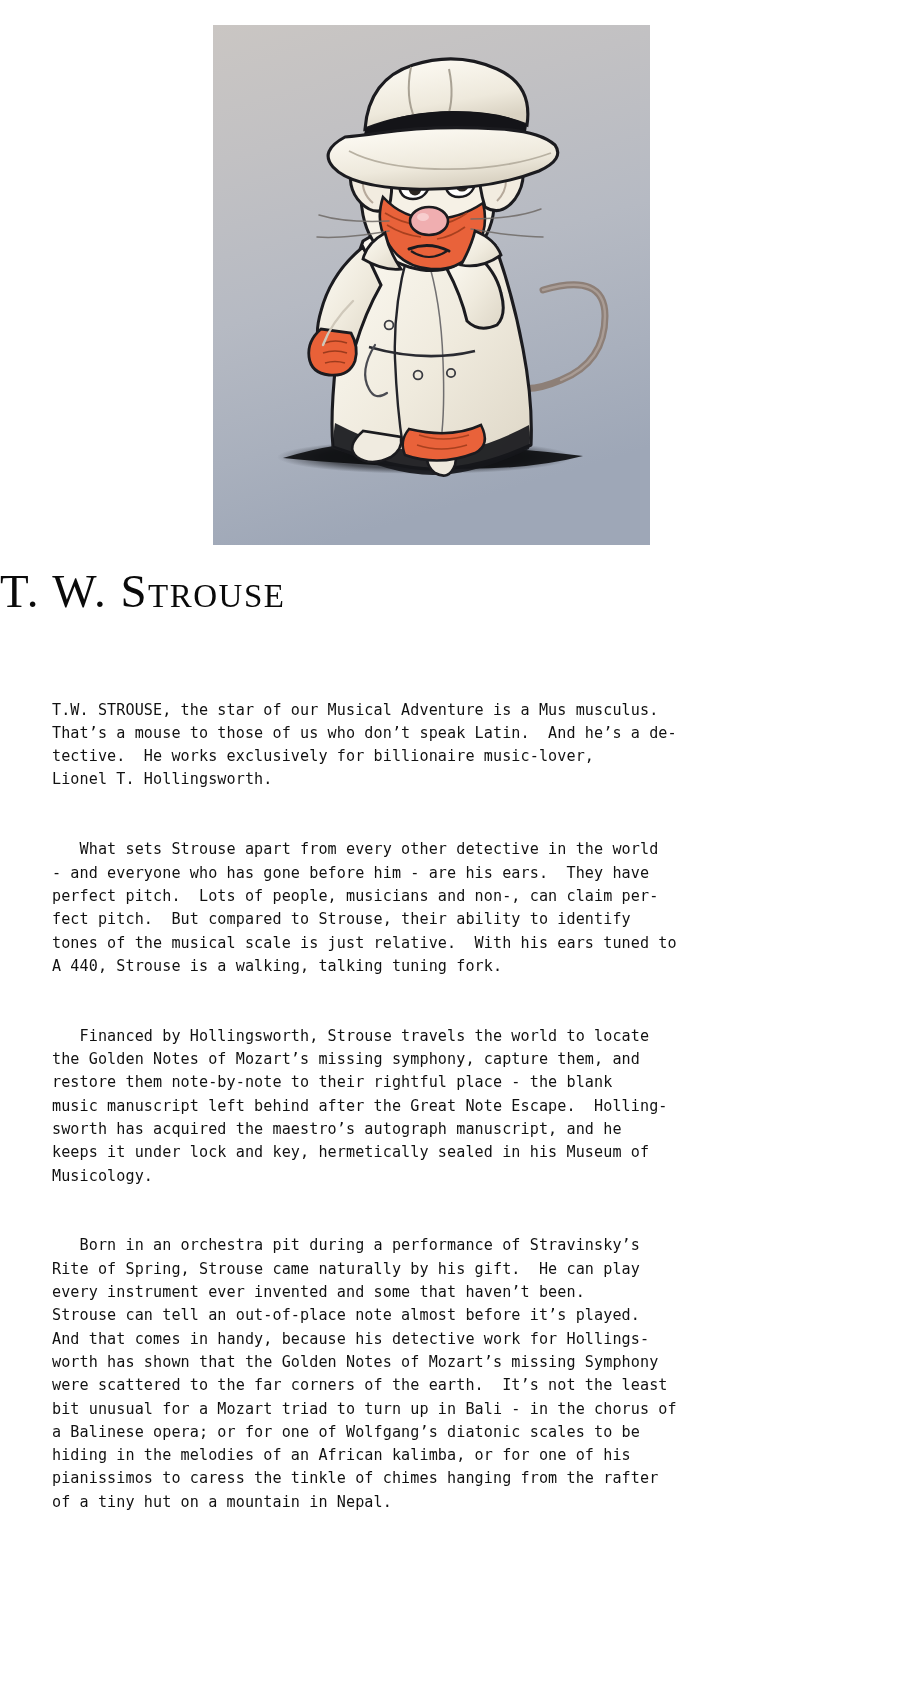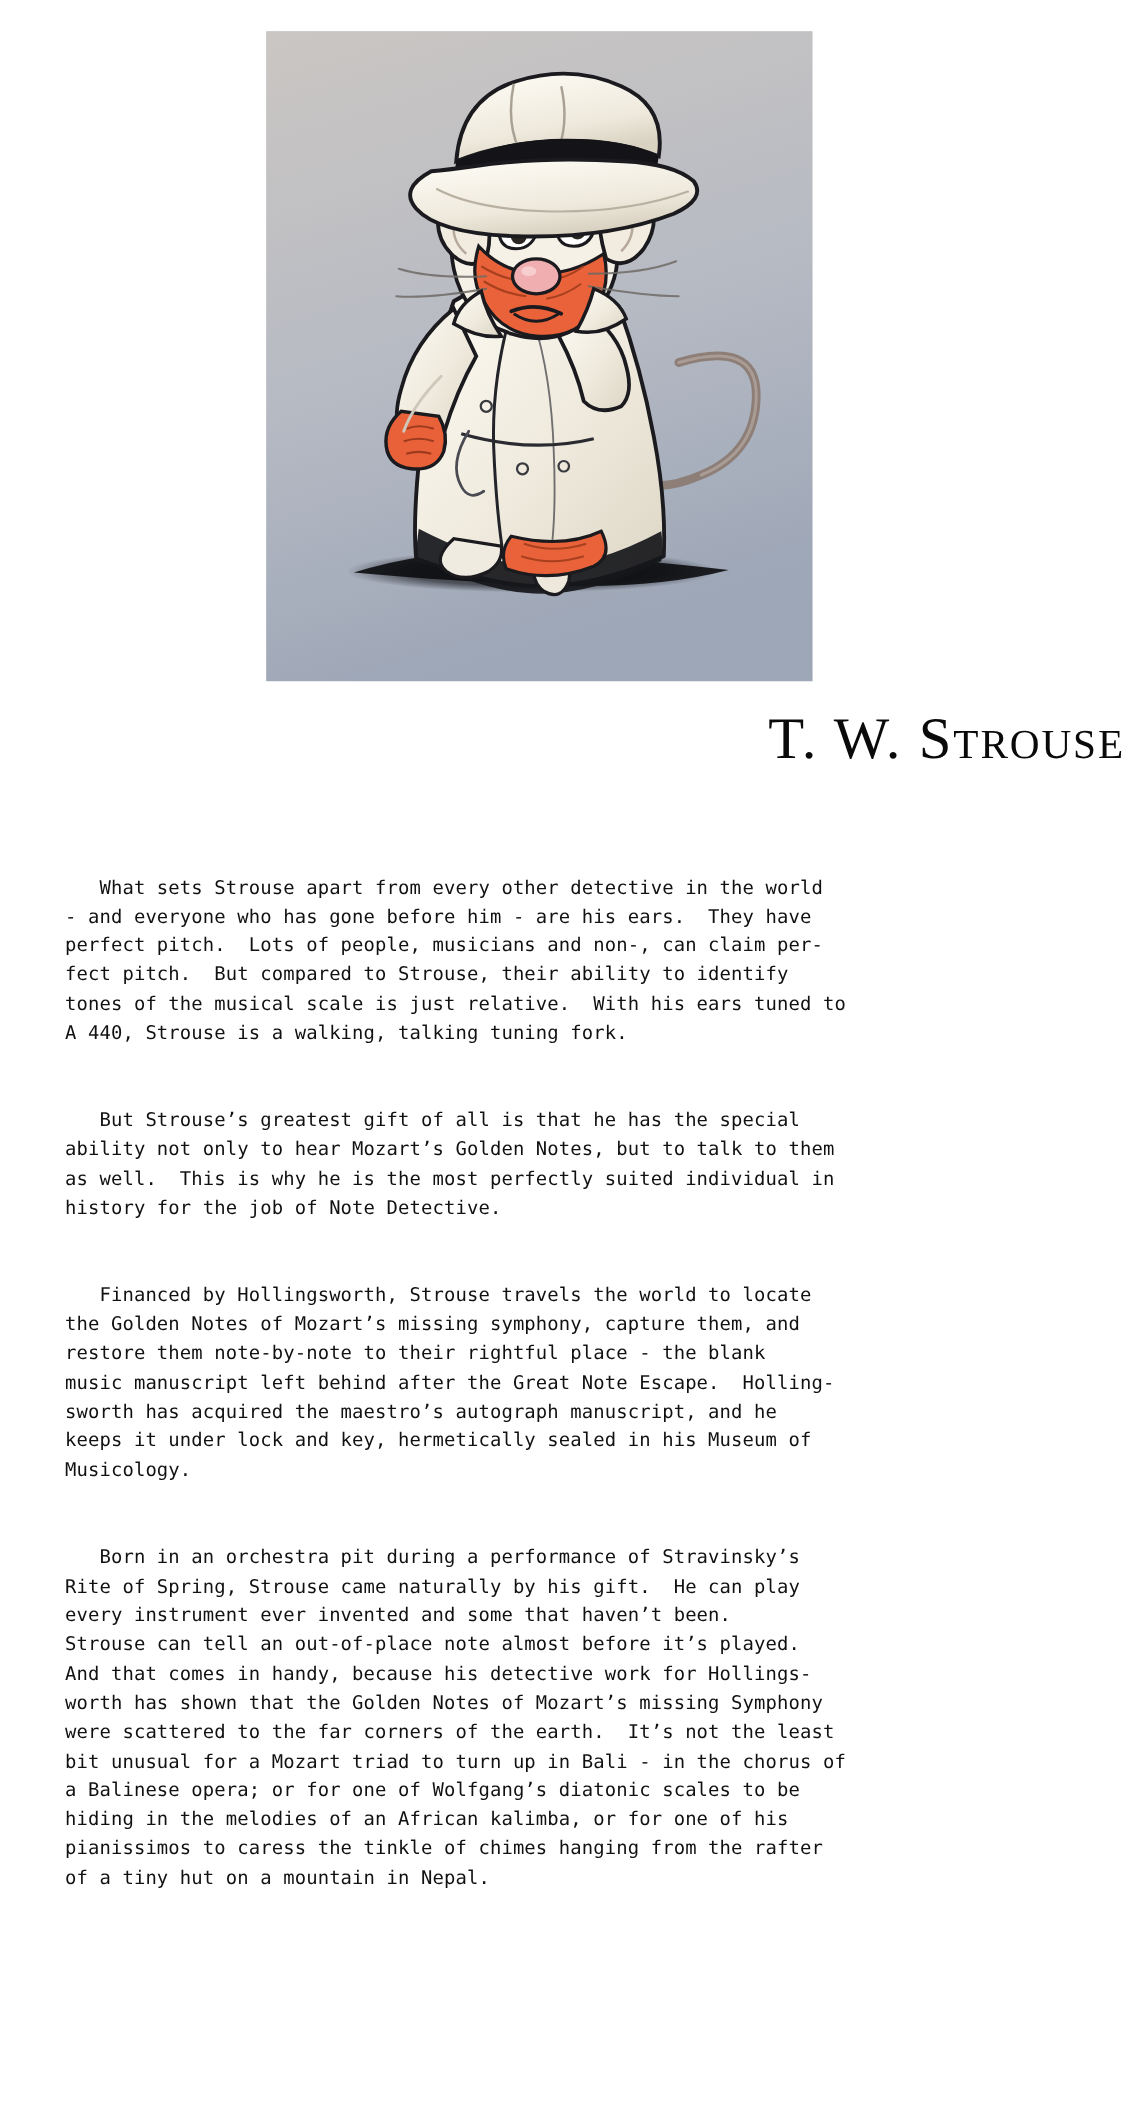--- a/index.html
+++ b/index.html
@@ -33,21 +33,21 @@
     background: linear-gradient(170deg, #c8c4c2 0%, #c3c2c4 22%, #b9bcc4 48%, #aeb4c0 70%, #a6aebd 88%, #9fa8b8 100%);
   }
   .figure svg { display: block; width: 100%; height: 100%; }
 
   
   .title {
     position: absolute;
     left: 0;
     top: 562px;
     width: 900px;
-    text-align: right;
+    text-align: left;
     font-family: "Liberation Serif", serif;
     font-size: 47px;
     line-height: 58px;
     letter-spacing: 1.5px;
     color: #0a0a0a;
     font-variant: small-caps;
     white-space: nowrap;
   }
 
   
@@ -173,30 +173,30 @@
       <path d="M196 404 q42 10 72 -4 q10 20 -6 28 q-36 14 -70 2 q-6 -14 4 -26 z" fill="#e9623a" stroke="#1b1b1f" stroke-width="2.5"></path>
       <path d="M206 410 q24 8 50 0 M204 420 q24 8 50 0" fill="none" stroke="#a8401f" stroke-width="1.5"></path>
 
       <path d="M140 276 q-22 22 -30 44" fill="none" stroke="#cfc8ba" stroke-width="2.4" stroke-linecap="round"></path>
     </svg>
   </div>
 
   <div class="title">T. W. Strouse</div>
 
   <div class="body-text">
+    <p class="para">T.W. STROUSE, the star of our Musical Adventure is a Mus musculus.
+That’s a mouse to those of us who don’t speak Latin.  And he’s a de-
+tective.  He works exclusively for billionaire music-lover,
+Lionel T. Hollingsworth.</p>
     <p class="para">   What sets Strouse apart from every other detective in the world
 - and everyone who has gone before him - are his ears.  They have
 perfect pitch.  Lots of people, musicians and non-, can claim per-
 fect pitch.  But compared to Strouse, their ability to identify
 tones of the musical scale is just relative.  With his ears tuned to
 A 440, Strouse is a walking, talking tuning fork.</p>
-    <p class="para">   But Strouse’s greatest gift of all is that he has the special
-ability not only to hear Mozart’s Golden Notes, but to talk to them
-as well.  This is why he is the most perfectly suited individual in
-history for the job of Note Detective.</p>
     <p class="para">   Financed by Hollingsworth, Strouse travels the world to locate
 the Golden Notes of Mozart’s missing symphony, capture them, and
 restore them note-by-note to their rightful place - the blank
 music manuscript left behind after the Great Note Escape.  Holling-
 sworth has acquired the maestro’s autograph manuscript, and he
 keeps it under lock and key, hermetically sealed in his Museum of
 Musicology.</p>
     <p class="para">   Born in an orchestra pit during a performance of Stravinsky’s
 Rite of Spring, Strouse came naturally by his gift.  He can play
 every instrument ever invented and some that haven’t been.

